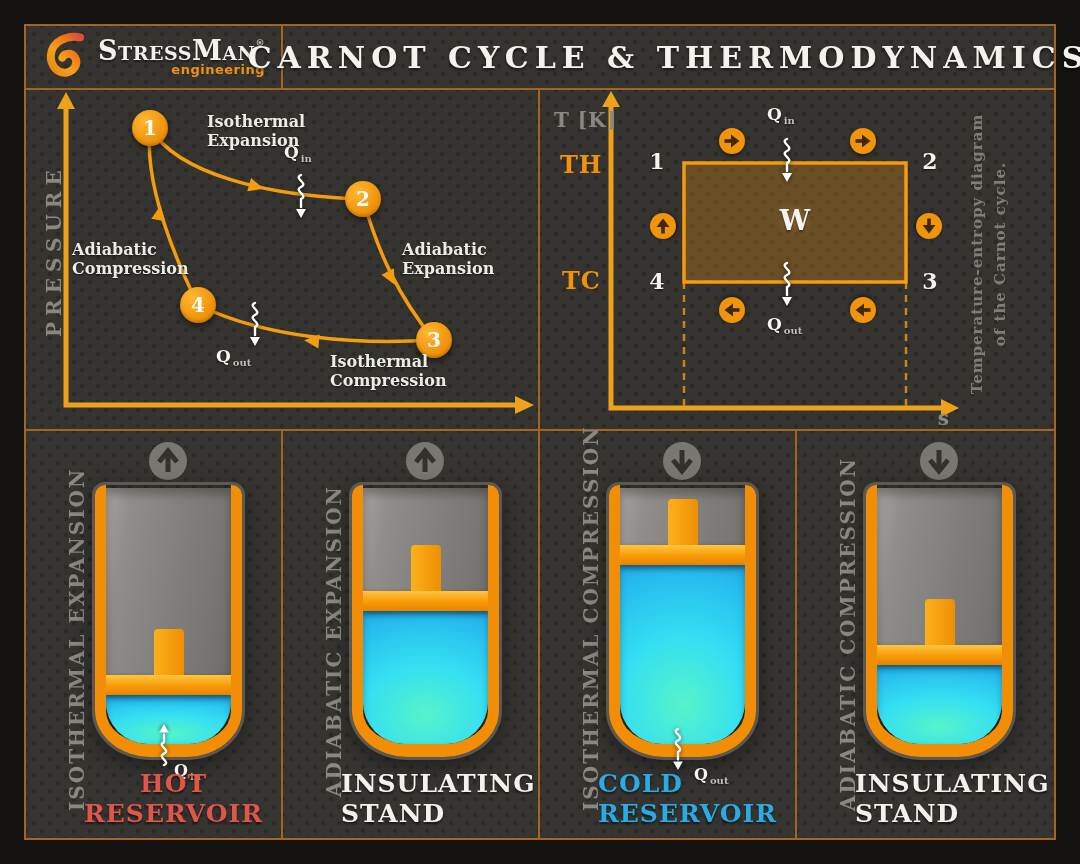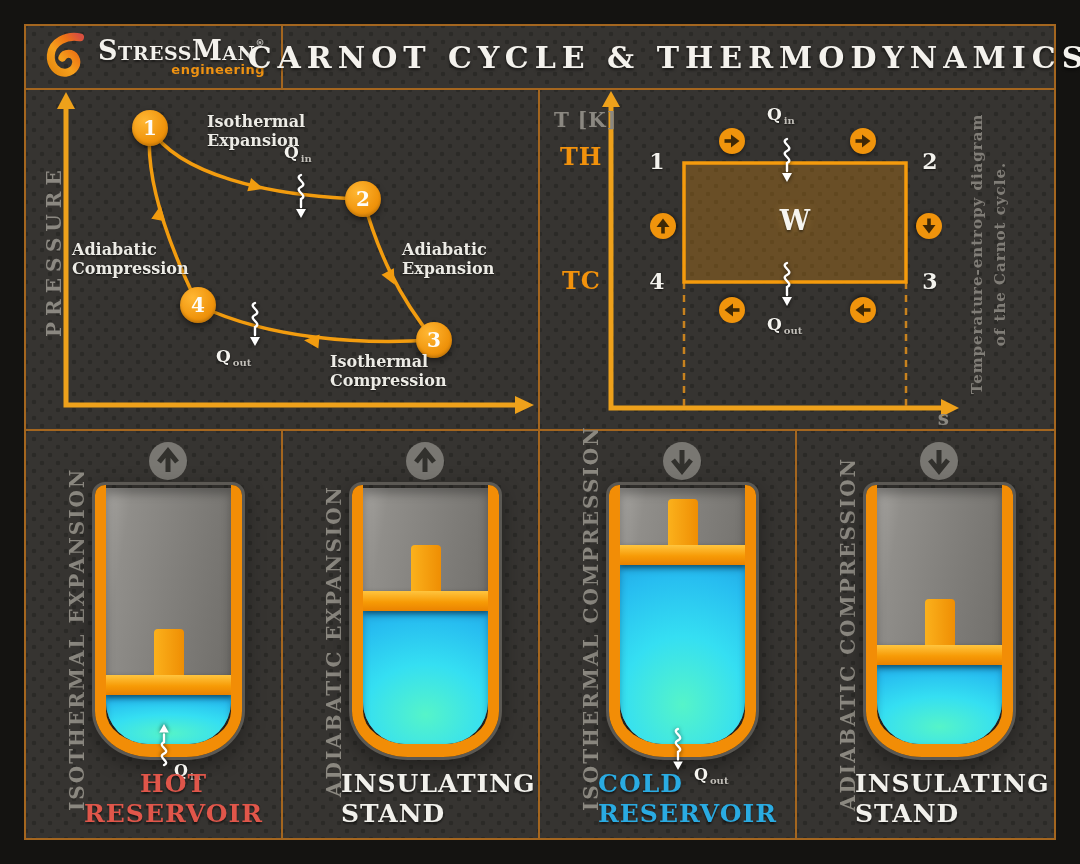--- a/index.html
+++ b/index.html
@@ -176,21 +176,21 @@
     <svg class="abs" style="left:0;top:0" width="517" height="339" viewBox="0 0 517 339">
       <path d="M71 14 V318 H404" fill="none" stroke="#eea11b" stroke-width="5"></path>
       <path d="M62 17 L71 1 L80 17 z" fill="#eea11b"></path>
       <path d="M401 309 L419 318 L401 327 z" fill="#eea11b"></path>
       <path d="M144 192 V316 M366 192 V316" stroke="#c8821f" stroke-width="2.5" stroke-dasharray="7 6" fill="none"></path>
       <rect x="144" y="73" width="222" height="119" fill="rgba(243,152,12,0.27)" stroke="#f59b0d" stroke-width="3.5"></rect>
     </svg>
 
     <div class="axis-label slab abs ts-ylab" style="font-size:20px">T [K]</div>
     <div class="axis-label slab abs ts-xlab">s [kJ/kgK]</div>
-    <div class="t-temp slab" style="left:20px;top:52px">TH</div>
+    <div class="t-temp slab" style="left:20px;top:60px">TH</div>
     <div class="t-temp slab" style="left:22px;top:176px">TC</div>
 
     <div class="ts-corner slab" style="left:104px;top:58px">1</div>
     <div class="ts-corner slab" style="left:377px;top:58px">2</div>
     <div class="ts-corner slab" style="left:377px;top:178px">3</div>
     <div class="ts-corner slab" style="left:104px;top:178px">4</div>
     <div class="ts-w slab abs">W</div>
 
     <div class="qlabel slab abs" style="left:227px;top:14px"><span>Q</span><span class="sub">in</span></div>
     <div class="squig" style="left:235px;top:44px;height:52px">

